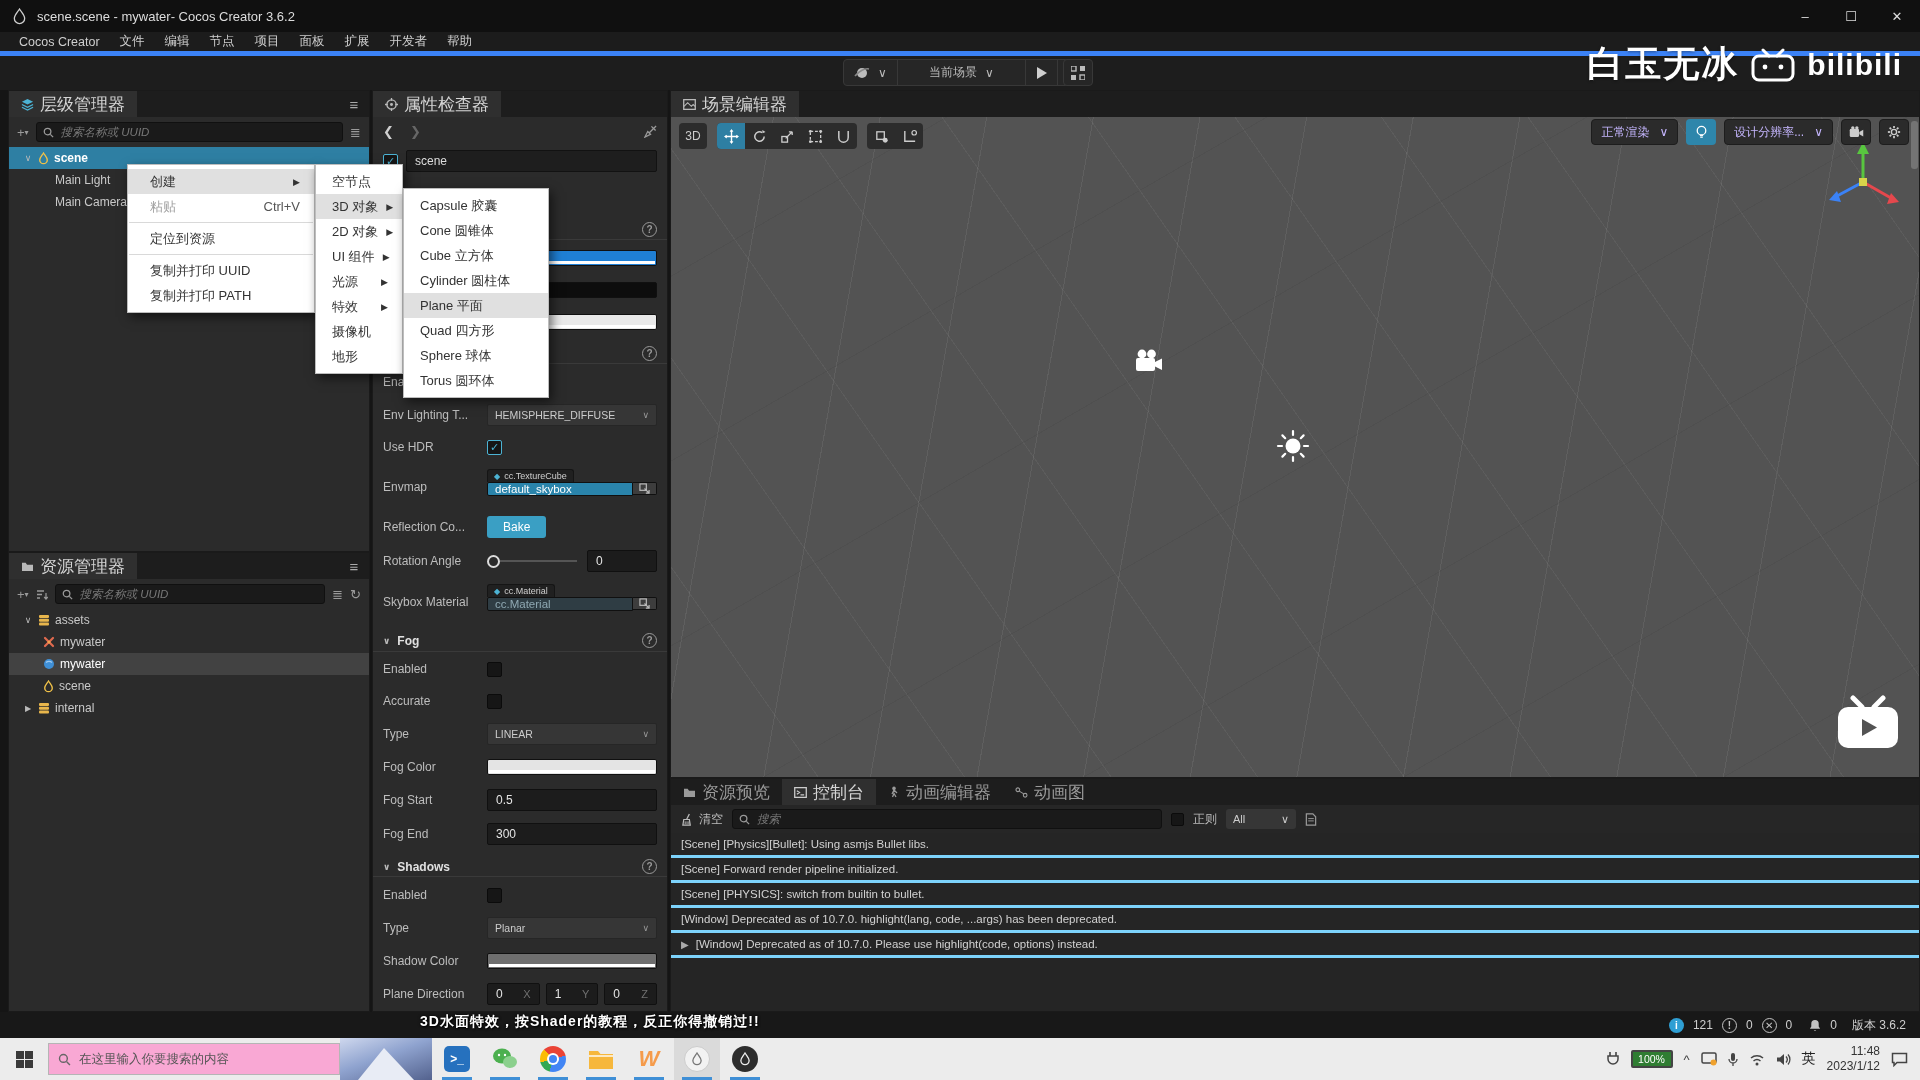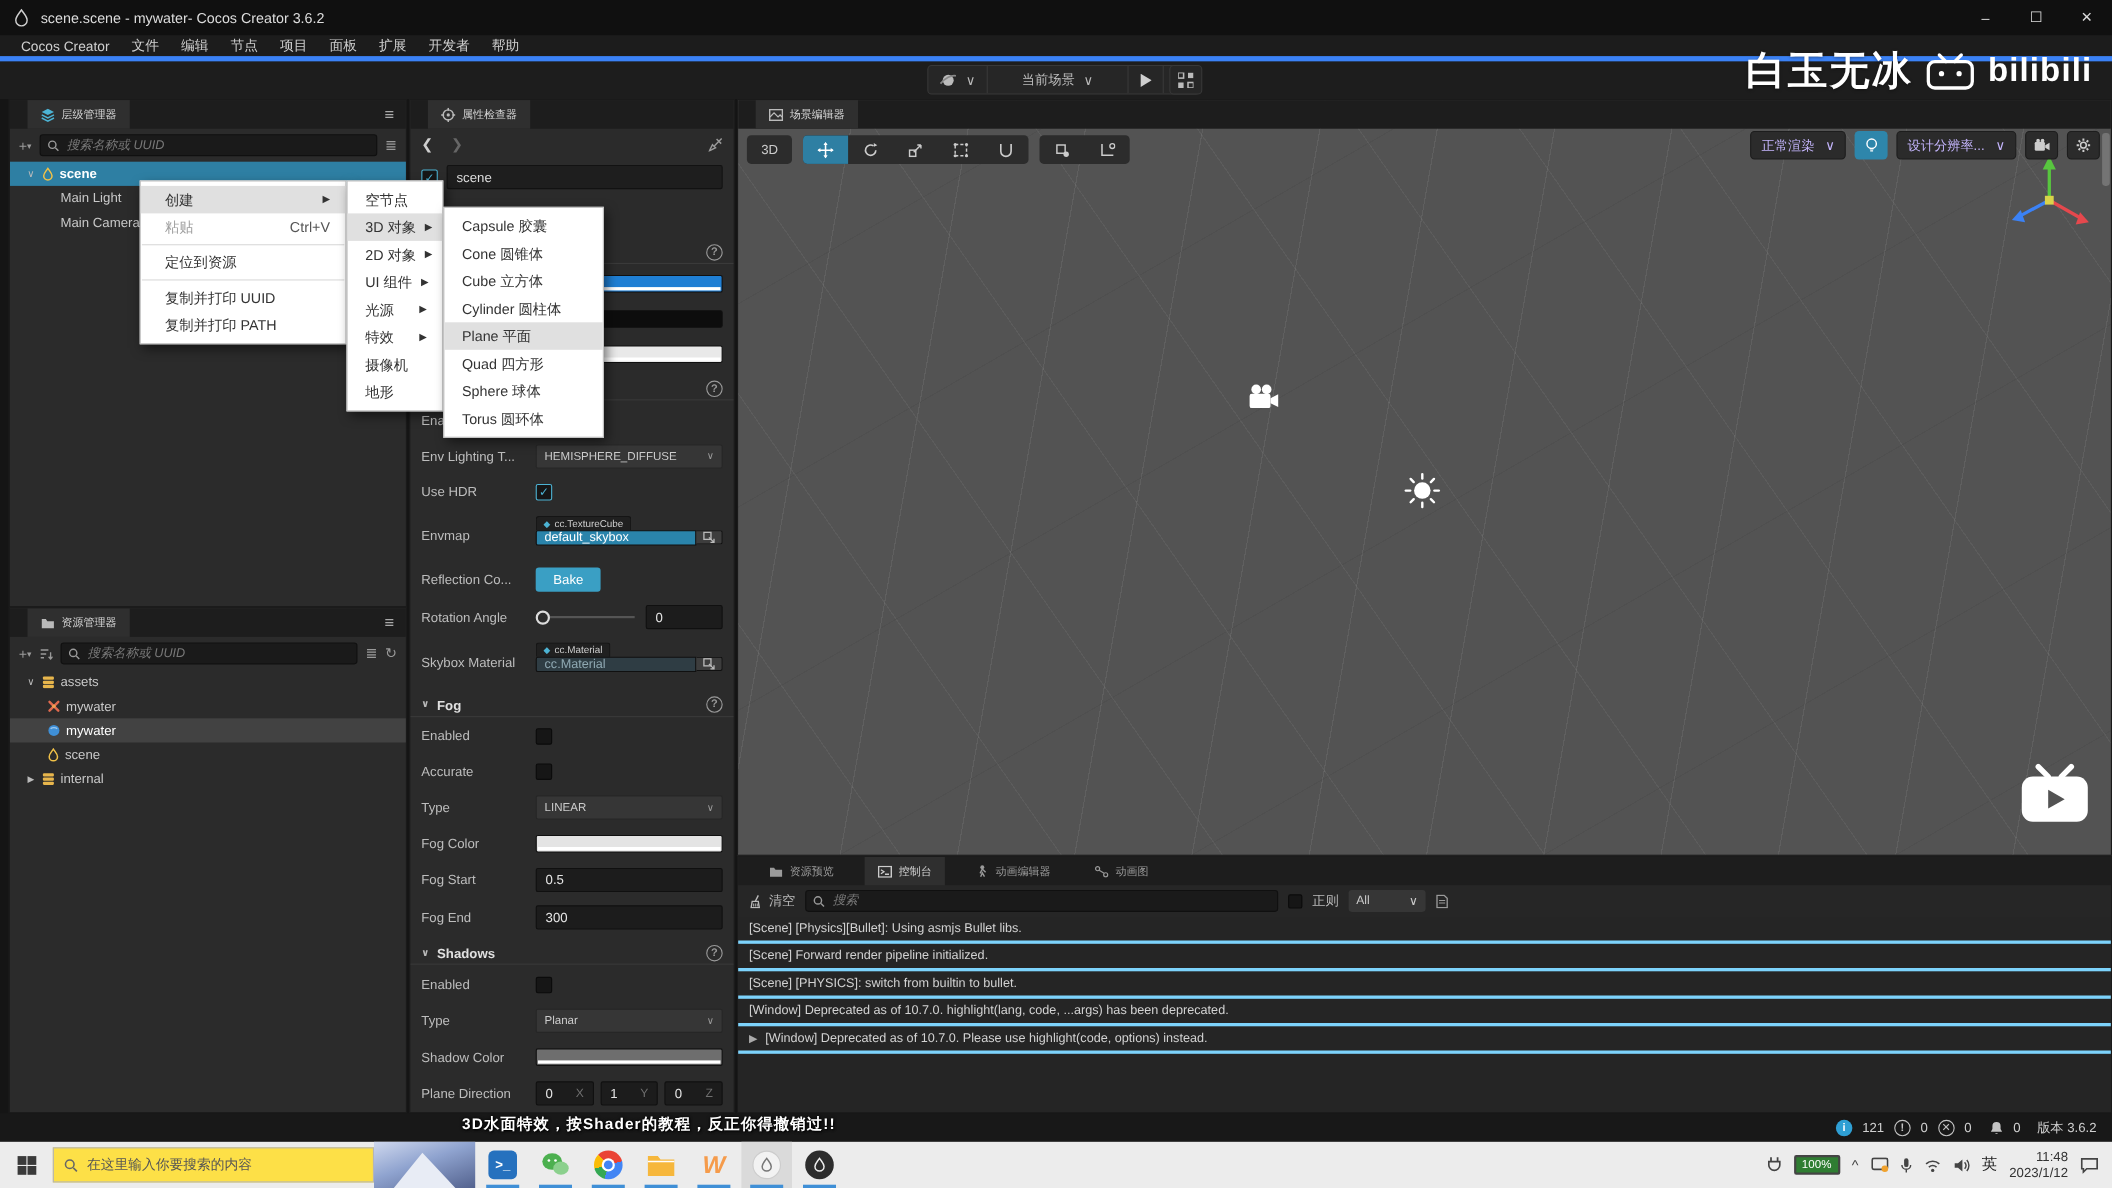--- a/index.html
+++ b/index.html
@@ -16,21 +16,21 @@
   .playgroup{position:absolute;left:843px;top:3px;height:27px;display:flex;align-items:center;background:#262626;border:1px solid #383838;border-radius:4px;overflow:hidden;}
   .pg-seg{height:100%;display:flex;align-items:center;padding:0 10px;border-right:1px solid #383838;color:#bbb;font-size:12px;gap:8px;}
   .pg-seg:last-child{border-right:none;}
   .qrbtn{position:absolute;left:1063px;top:3px;width:30px;height:27px;background:#262626;border:1px solid #383838;border-radius:4px;display:flex;align-items:center;justify-content:center;}
   .watermark{position:absolute;right:18px;top:40px;display:flex;align-items:center;gap:12px;z-index:60;color:#fff;}
   .watermark .wname{font-size:36px;font-weight:bold;letter-spacing:2px;text-shadow:0 1px 3px rgba(0,0,0,.4);}
   .watermark .wbrand{font-size:30px;font-weight:bold;letter-spacing:1px;}
   
   .panel{position:absolute;background:#2b2b2b;display:flex;flex-direction:column;overflow:hidden;border:1px solid #1a1a1a;}
   .tabstrip{height:26px;background:#1d1d1d;display:flex;align-items:stretch;flex-shrink:0;}
-  .tab{display:flex;align-items:center;gap:6px;padding:0 12px;background:#2f2f2f;color:#d5d5d5;font-size:10px;margin-left:16px;}
+  .tab{display:flex;align-items:center;gap:6px;padding:0 12px;background:#2f2f2f;color:#d5d5d5;font-size:17px;}
   .tab.inactive{background:transparent;color:#9a9a9a;}
   .tab .ticon{display:flex;}
   .strip-sp{flex:1;}
   .strip-btn{width:30px;display:flex;align-items:center;justify-content:center;color:#aaa;font-size:15px;}
   .searchrow{height:30px;display:flex;align-items:center;gap:7px;padding:0 8px;flex-shrink:0;}
   .sicon{color:#9a9a9a;font-size:13px;display:flex;align-items:center;}
   .searchbox{flex:1;height:20px;background:#1a1a1a;border:1px solid #101010;border-radius:3px;display:flex;align-items:center;gap:5px;padding:0 6px;}
   .searchbox input{flex:1;background:transparent;border:none;outline:none;color:#ddd;font-size:11.5px;font-style:italic;min-width:0;}
   .searchbox input::placeholder{color:#787878;font-style:italic;}
   
@@ -75,21 +75,21 @@
   .slider .numfield{flex:0 0 70px;}
   .hgap{height:40px;flex-shrink:0;}
   
   #sceneview{background:#535353;}
   .scenebg{position:absolute;inset:0;
     background-image:
       repeating-linear-gradient(100deg, rgba(255,255,255,.07) 0 1px, transparent 1px 105px),
       repeating-linear-gradient(55deg, rgba(255,255,255,.05) 0 1px, transparent 1px 120px),
       repeating-linear-gradient(150deg, rgba(0,0,0,.05) 0 1px, transparent 1px 160px);}
   .scenetools{position:absolute;left:8px;top:32px;display:flex;gap:10px;align-items:center;z-index:5;}
-  .toolbtn{height:26px;min-width:28px;background:#2c2c2c;border-radius:4px;display:flex;align-items:center;justify-content:center;color:#ccc;font-size:12px;padding:0 13px;}
+  .toolbtn{height:26px;min-width:28px;background:#2c2c2c;border-radius:4px;display:flex;align-items:center;justify-content:center;color:#ccc;font-size:12px;padding:0 0;}
   .toolgroup{display:flex;background:#2c2c2c;border-radius:4px;overflow:hidden;}
   .toolgroup .toolbtn{border-radius:0;background:transparent;}
   .toolbtn.active{background:#2e7fa3;color:#fff;}
   .scenetools-r{position:absolute;right:10px;top:28px;display:flex;gap:8px;align-items:center;z-index:5;}
   .rdrop{height:26px;background:#2b2b2b;border:1px solid #1d1d1d;border-radius:4px;display:flex;align-items:center;gap:10px;padding:0 9px;color:#c4b5fd;font-size:12px;}
   .bulbbtn{width:30px;height:26px;background:#2e86ab;border-radius:4px;display:flex;align-items:center;justify-content:center;}
   .sq-ico{width:30px;height:26px;background:#2b2b2b;border:1px solid #1d1d1d;border-radius:4px;display:flex;align-items:center;justify-content:center;color:#ccc;}
   .gizmo{position:absolute;}
   .scene-scrollbar{position:absolute;right:1px;top:30px;width:7px;height:48px;background:#8a8a8a;border-radius:3px;opacity:.6;}
   
@@ -107,21 +107,21 @@
   .caption{position:absolute;left:420px;top:1px;color:#fff;font-size:14px;font-weight:bold;text-shadow:0 0 3px #000,1px 1px 2px #000;letter-spacing:1px;}
   .staticons{margin-left:auto;display:flex;align-items:center;gap:9px;padding-right:14px;color:#cfcfcf;}
   .stat-circ{width:15px;height:15px;border-radius:50%;display:flex;align-items:center;justify-content:center;font-size:10px;font-weight:bold;}
   .ic-info{background:#2f9fd4;color:#fff;}
   .ic-outline{border:1px solid #c3c3c3;color:#c3c3c3;}
   
   .taskbar{position:absolute;left:0;top:1038px;width:1920px;height:42px;background:#ececec;display:flex;align-items:center;color:#222;}
   .tb-start{width:48px;height:100%;display:flex;align-items:center;justify-content:center;}
   .winlogo{display:grid;grid-template-columns:8px 8px;grid-template-rows:8px 8px;gap:1px;}
   .winlogo div{background:#3a3a3a;}
-  .tb-search{width:292px;height:32px;background:#fde047;border:1px solid #b5b5b5;display:flex;align-items:center;gap:8px;padding:0 9px;font-size:12.5px;color:#555;}
+  .tb-search{width:292px;height:32px;background:#f9a8d4;border:1px solid #b5b5b5;display:flex;align-items:center;gap:8px;padding:0 9px;font-size:12.5px;color:#555;}
   .tb-thumb{width:92px;height:42px;background:linear-gradient(160deg,#cfd8ee 0%,#8fa3cf 45%,#53628e 100%);position:relative;overflow:hidden;}
   .tb-thumb:after{content:"";position:absolute;left:18px;top:10px;border-left:26px solid transparent;border-right:30px solid transparent;border-bottom:32px solid #e8ecf5;}
   .tb-app{width:46px;height:42px;display:flex;align-items:center;justify-content:center;position:relative;margin-left:2px;}
   .tb-app.open:after{content:"";position:absolute;left:8px;right:8px;bottom:0;height:3px;background:#3f8fd6;}
   .tb-app.activeapp{background:#dadada;}
   .appico{width:26px;height:26px;border-radius:5px;display:flex;align-items:center;justify-content:center;font-weight:bold;}
   .tray{margin-left:auto;display:flex;align-items:center;gap:11px;padding-right:12px;font-size:12px;color:#333;}
   .battwrap{display:flex;align-items:center;gap:3px;}
   .batt{width:42px;height:18px;border:2px solid #444;border-radius:2px;background:#2f7d32;color:#fff;font-size:10.5px;display:flex;align-items:center;justify-content:center;}
   .clock{text-align:right;font-size:12px;line-height:1.25;}

